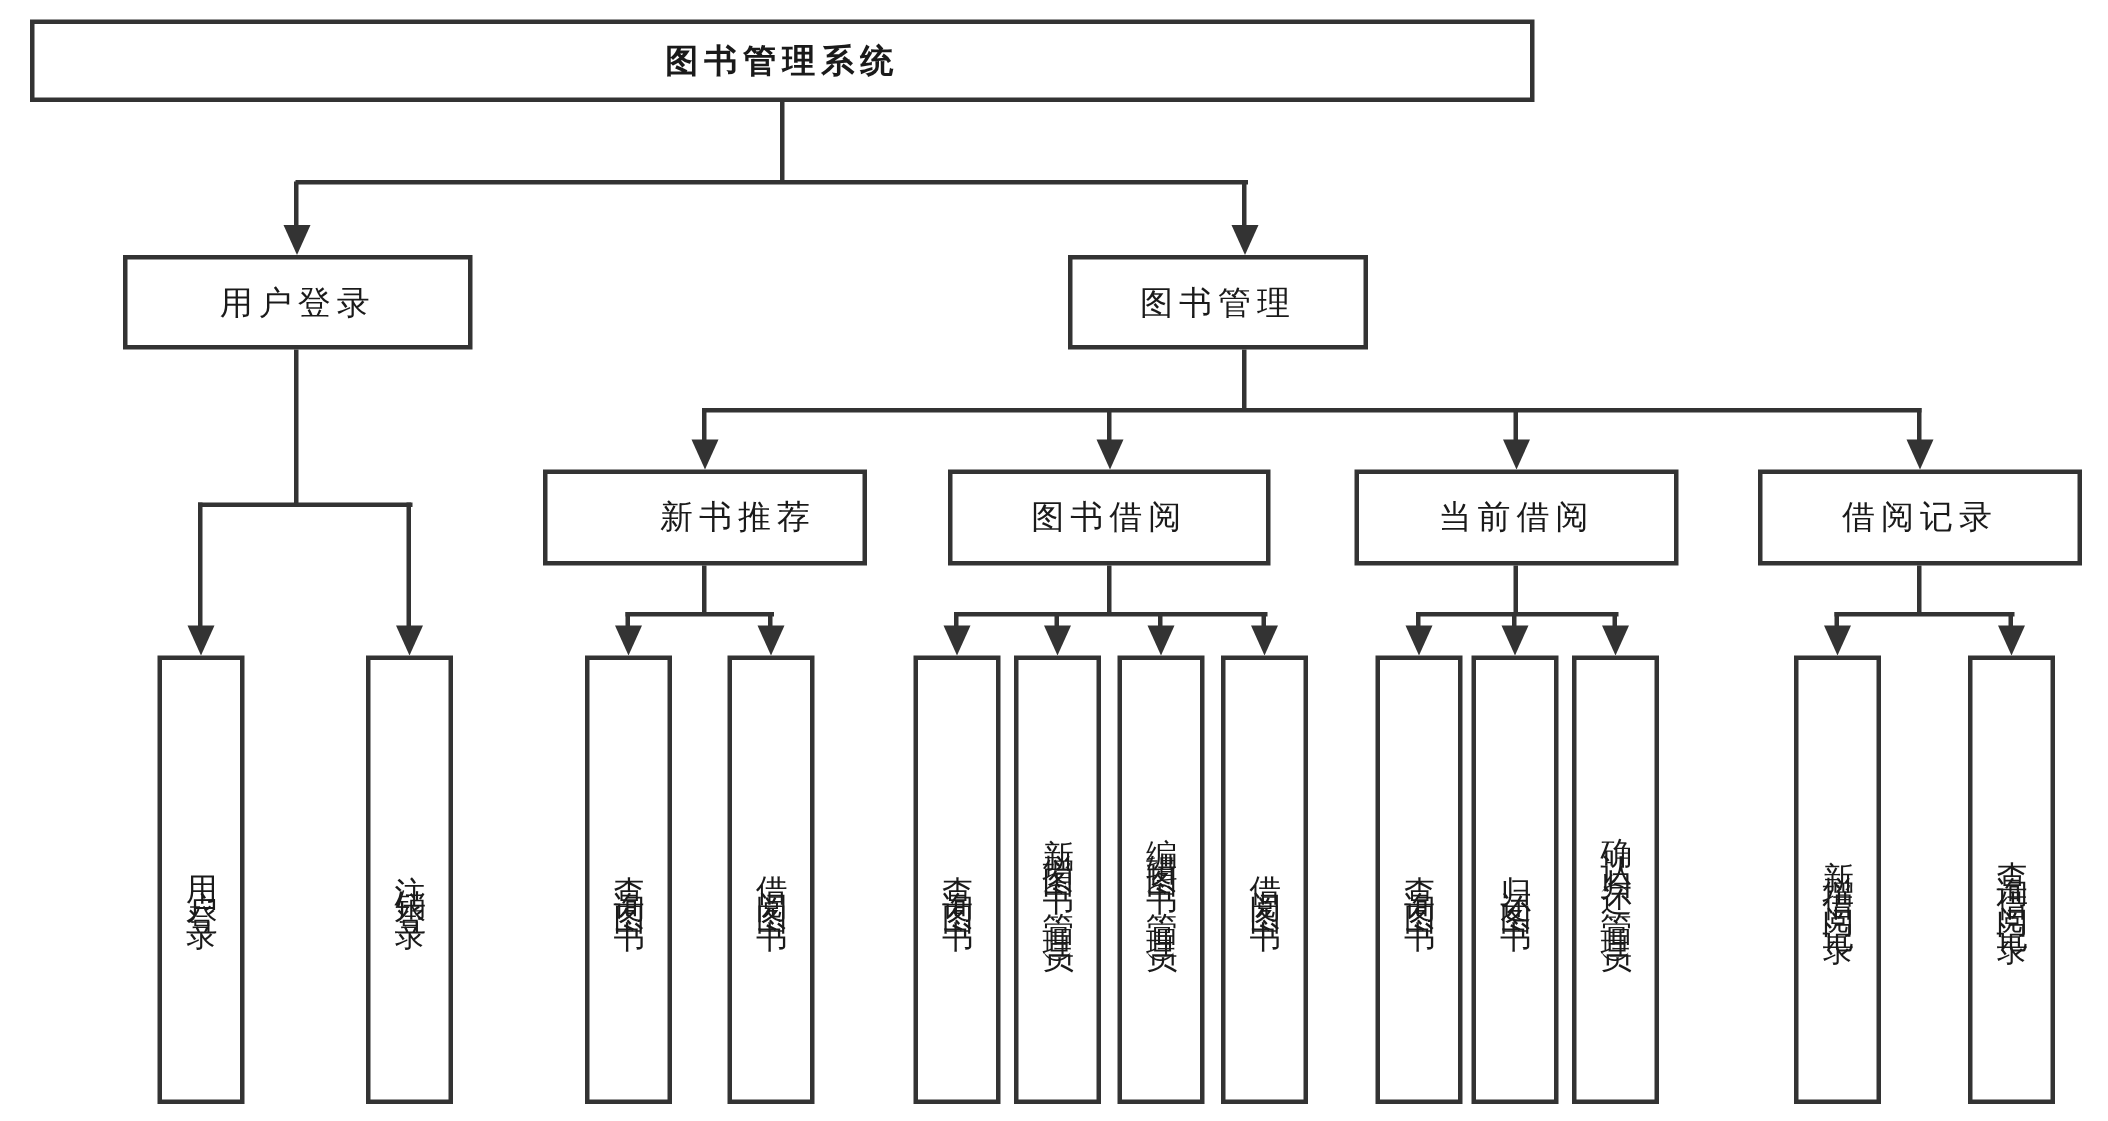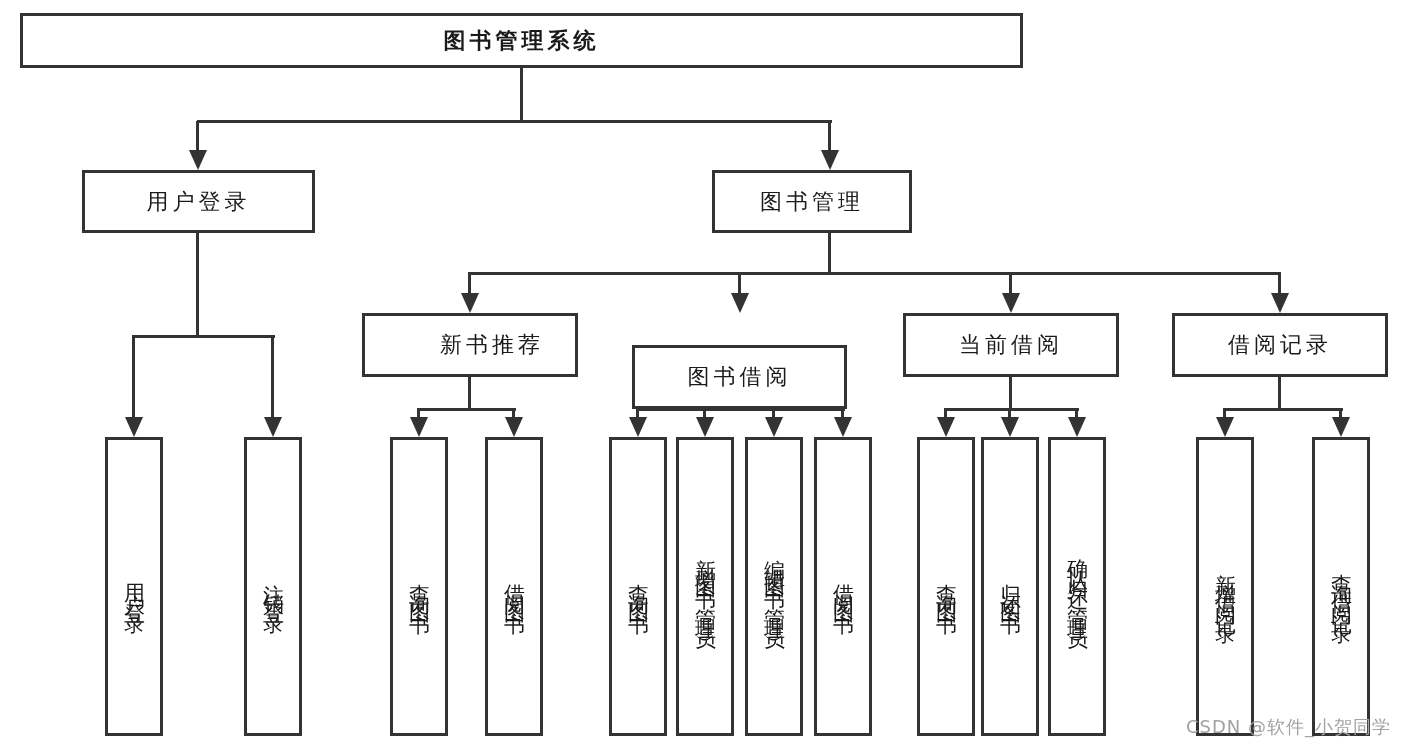--- a/index.html
+++ b/index.html
@@ -107,21 +107,21 @@
   <div class="vline" style="left:1009px; top:272px; height:24px;"></div>
   <div class="vline" style="left:1278px; top:272px; height:24px;"></div>
   <div class="arrow" style="left:461px; top:293px;"></div>
   <div class="arrow" style="left:731px; top:293px;"></div>
   <div class="arrow" style="left:1002px; top:293px;"></div>
   <div class="arrow" style="left:1271px; top:293px;"></div>
 
   <div class="box" style="left:362px; top:313px; width:216px; height:64px;padding-left:44px;">
     <span class="hlabel">新书推荐</span>
   </div>
-  <div class="box" style="left:632px; top:313px; width:215px; height:64px;margin-top:32px;">
+  <div class="box" style="left:632px; top:313px; width:215px; height:64px;">
     <span class="hlabel">图书借阅</span>
   </div>
   <div class="box" style="left:1172px; top:313px; width:216px; height:64px;">
     <span class="hlabel">借阅记录</span>
   </div>
   <div class="box" style="left:903px; top:313px; width:216px; height:64px;">
     <span class="hlabel">当前借阅</span>
   </div>
 
   <div class="vline" style="left:468px; top:375px; height:35px;"></div>
@@ -195,15 +195,14 @@
     <span class="vlabel">确认归还（管理员）</span>
   </div>
 
   <div class="box" style="left:1196px; top:437px; width:58px; height:299px;">
     <span class="vlabel">新增借阅记录</span>
   </div>
   <div class="box" style="left:1312px; top:437px; width:58px; height:299px;">
     <span class="vlabel">查询借阅记录</span>
   </div>
 
-  <div class="watermark">CSDN @软件_小贺同学</div>
 
 </div>
 
 </body></html>

